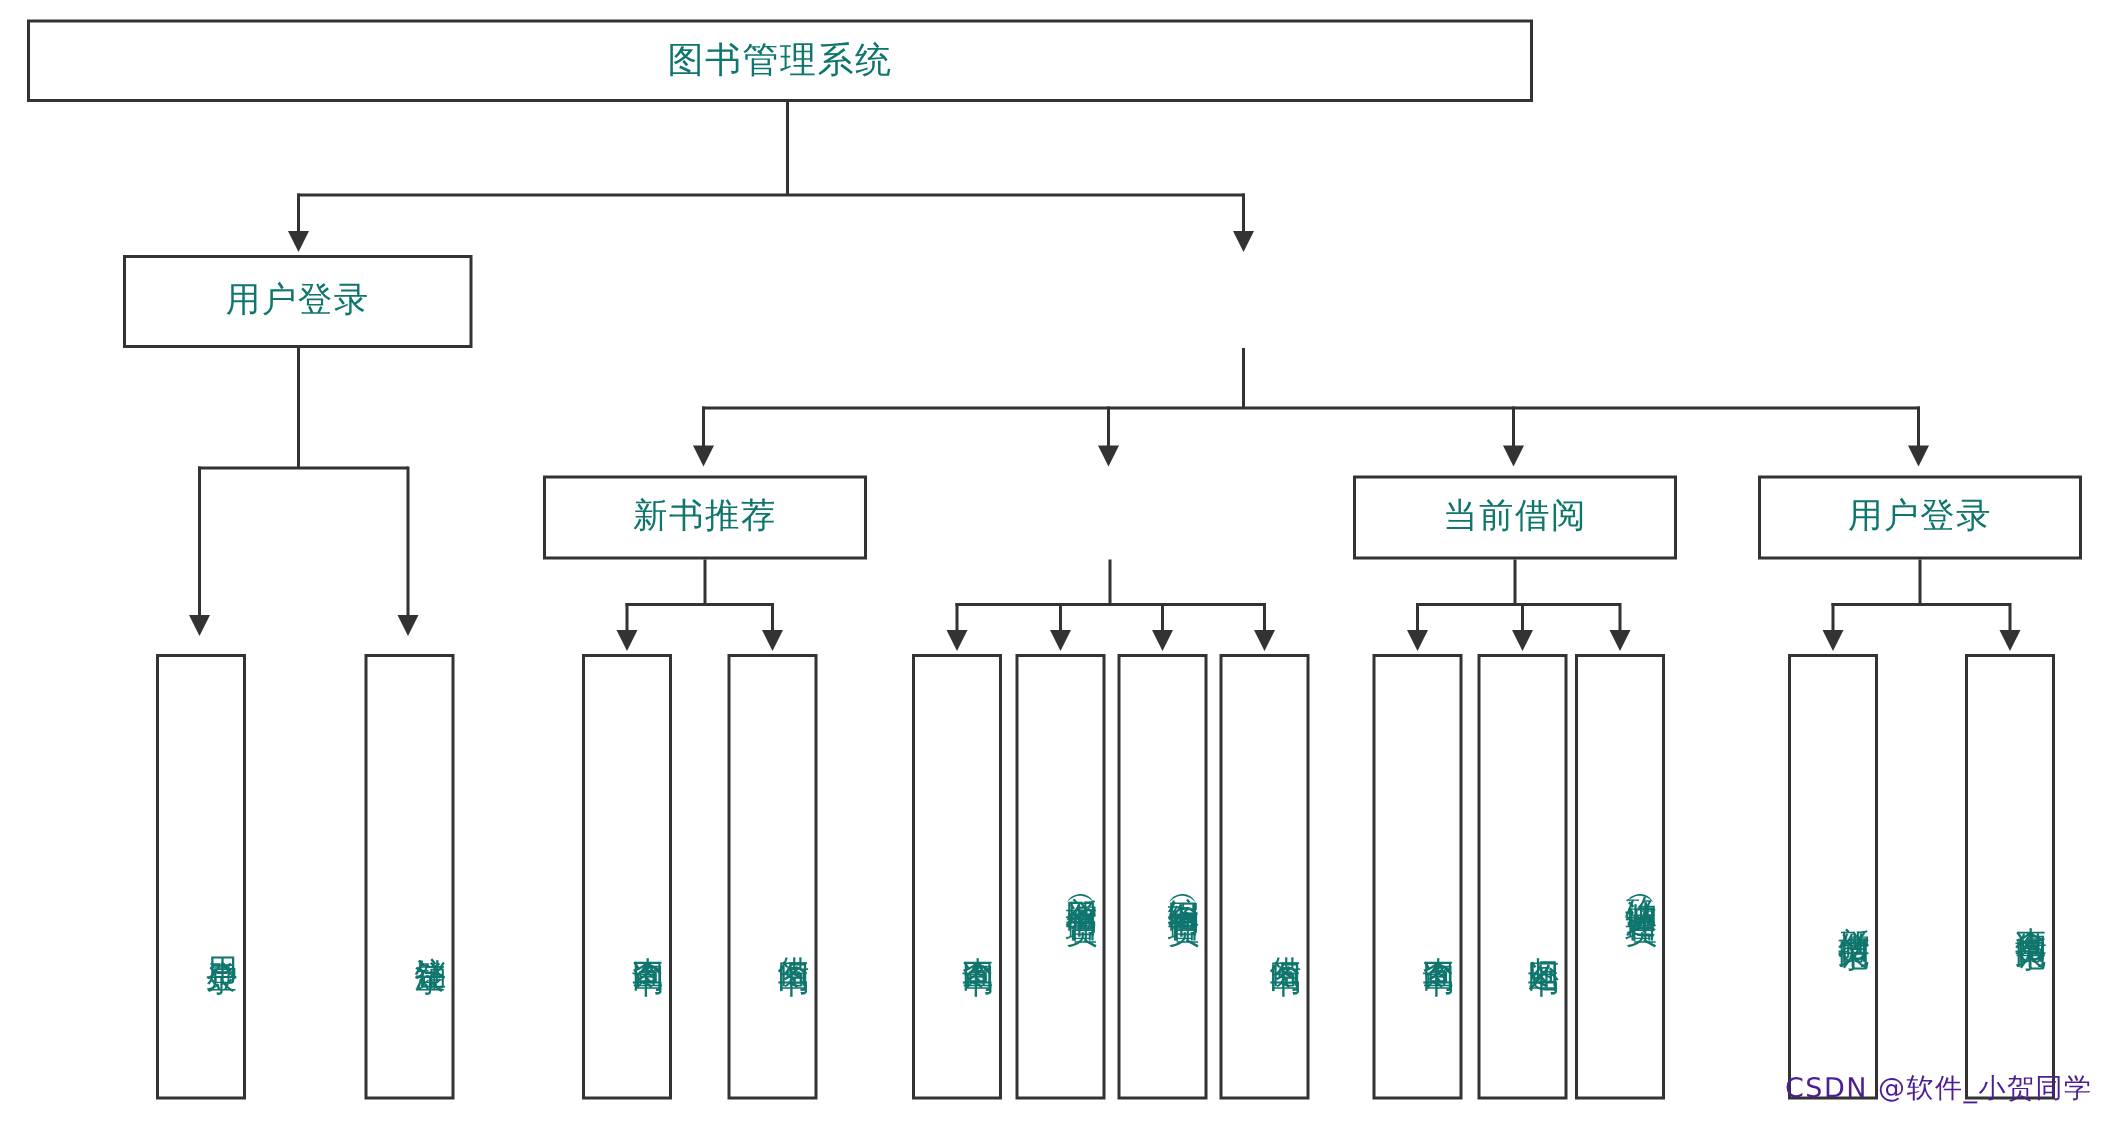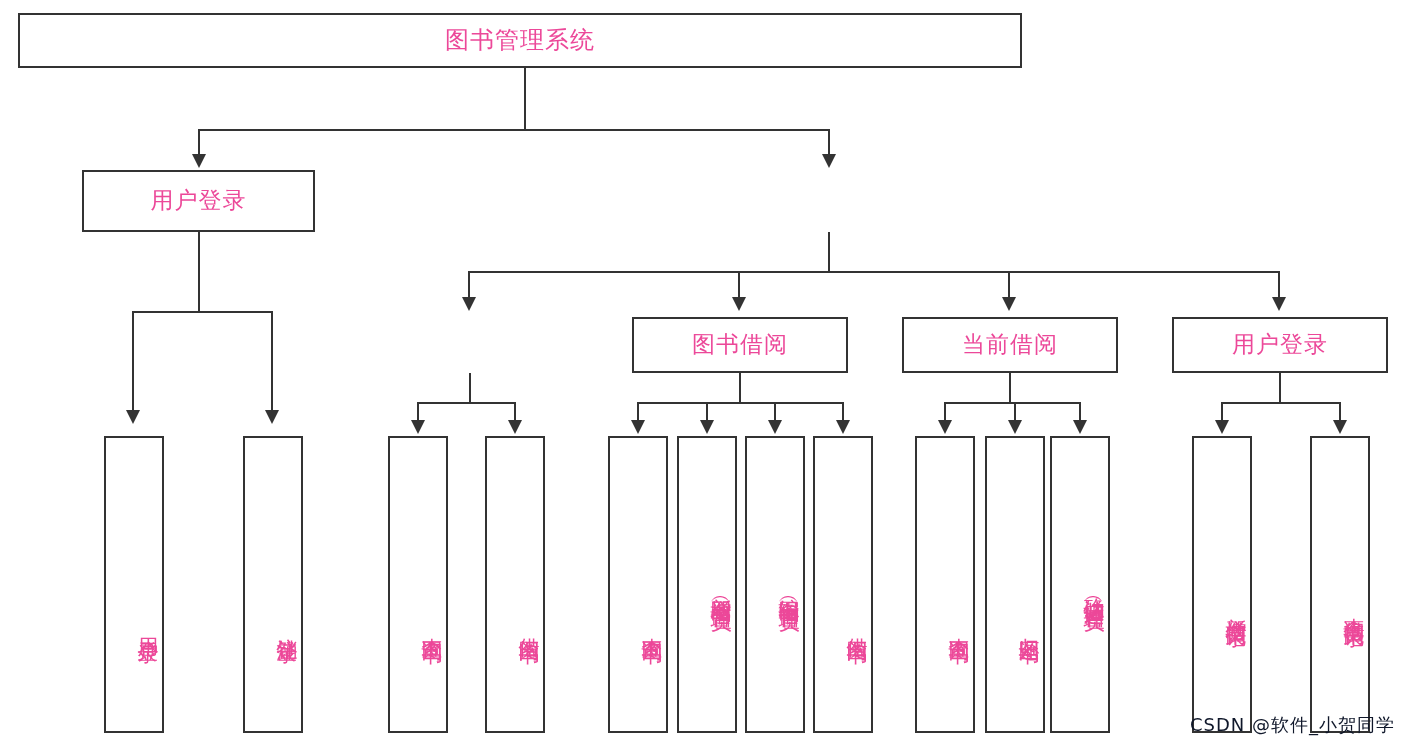--- a/index.html
+++ b/index.html
@@ -18,21 +18,21 @@
     overflow: hidden;
   }
   .node {
     position: absolute;
     box-sizing: border-box;
     border: 2px solid #333333;
     background: #ffffff;
     display: flex;
     align-items: center;
     justify-content: center;
-    color: #ec4899;
+    color: #0f766e;
   }
   .node.horiz {
     font-size: 23px;
     letter-spacing: 1px;
     line-height: 1.2;
   }
   .node.vert {
     writing-mode: vertical-rl;
     text-orientation: upright;
     font-size: 21px;
@@ -54,21 +54,21 @@
     position: absolute;
     width: 0;
     height: 0;
     border-left: 7px solid transparent;
     border-right: 7px solid transparent;
     border-top: 14px solid #333333;
   }
   .watermark {
     position: absolute;
     font-size: 18px;
-    color: #0f172a;
+    color: #4c1d95;
     white-space: nowrap;
     letter-spacing: 1px;
   }
 </style>
 </head>
 <body>
 
 <div id="canvas">
 
   <div class="node horiz root" style="left:18px; top:13px; width:1004px; height:55px;">
@@ -99,22 +99,22 @@
   <div class="conn h" style="left:468px; top:271px; width:812px;"></div>
   <div class="conn v" style="left:468px; top:271px; height:28px;"></div>
   <div class="arrow" style="left:462px; top:297px;"></div>
   <div class="conn v" style="left:738px; top:271px; height:28px;"></div>
   <div class="arrow" style="left:732px; top:297px;"></div>
   <div class="conn v" style="left:1008px; top:271px; height:28px;"></div>
   <div class="arrow" style="left:1002px; top:297px;"></div>
   <div class="conn v" style="left:1278px; top:271px; height:28px;"></div>
   <div class="arrow" style="left:1272px; top:297px;"></div>
 
-  <div class="node horiz" style="left:632px; top:317px; width:216px; height:56px;">
-    <span>图书借阅</span>
+  <div class="node horiz" style="left:362px; top:317px; width:216px; height:56px;">
+    <span>新书推荐</span>
   </div>
   <div class="node horiz" style="left:902px; top:317px; width:216px; height:56px;align-items:center;">
     <span>当前借阅</span>
   </div>
   <div class="node horiz" style="left:1172px; top:317px; width:216px; height:56px;">
     <span>用户登录</span>
   </div>
 
   <div class="conn v" style="left:469px; top:373px; height:30px;"></div>
   <div class="conn h" style="left:417px; top:402px; width:98px;"></div>

